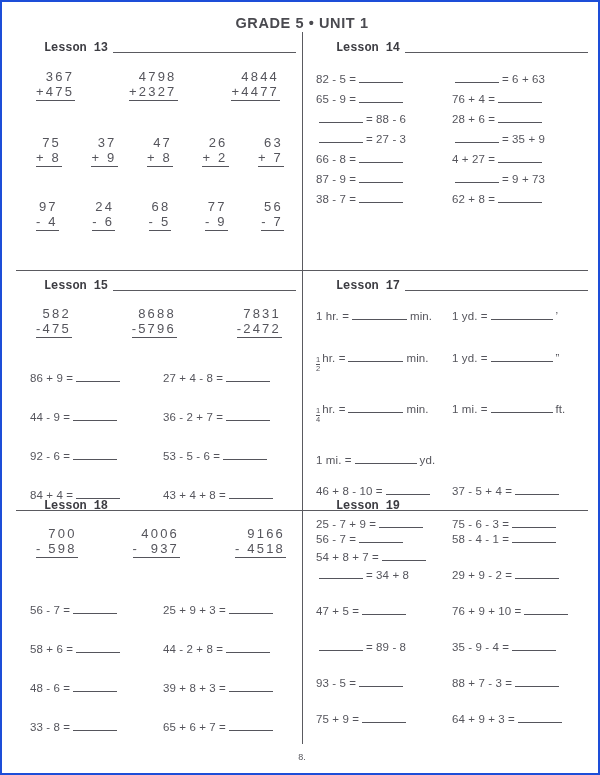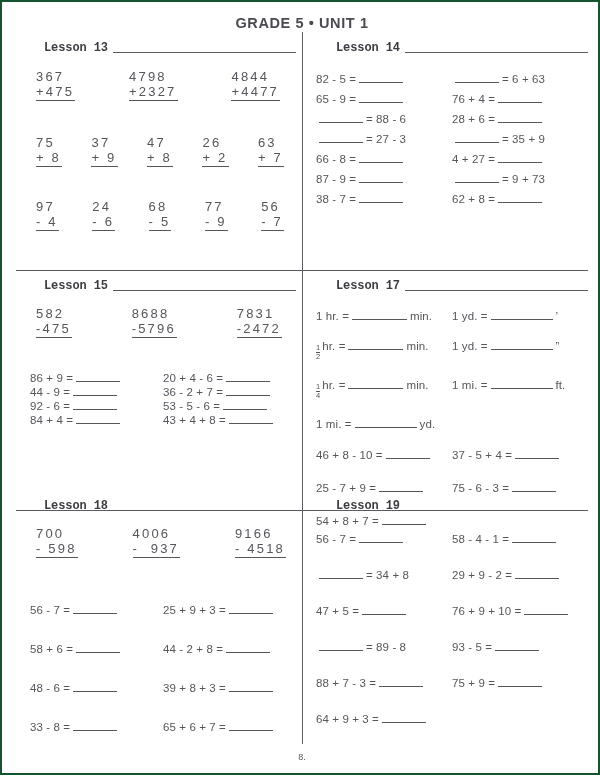--- a/index.html
+++ b/index.html
@@ -9,21 +9,21 @@
   }
   body {
     font-family: "Liberation Sans", sans-serif;
   }
   .page {
     position: relative;
     width: 600px;
     height: 775px;
     background: #ffffff;
     box-sizing: border-box;
-    border: 2px solid #14532d;
+    border: 2px solid #1d4ed8;
     overflow: hidden;
   }
   
   .page-title {
     position: absolute;
     top: 13px;
     left: 0;
     width: 600px;
     text-align: center;
     font-size: 14.5px;
@@ -90,20 +90,21 @@
     padding: 0 12px 0 18px;
     box-sizing: border-box;
   }
   .vprob {
     font-size: 13px;
     color: #55555c;
     line-height: 15px;
     letter-spacing: 2.2px;
   }
   .vprob .top {
+    text-align: right;
     padding-right: 1px;
   }
   .vprob .bot {
     text-align: center;
     border-bottom: 1.2px solid #55555c;
     padding-bottom: 1px;
     padding-right: 1px;
     white-space: pre;
   }
 
@@ -312,27 +313,27 @@
       <div class="vprob">
         <div class="top">8688</div>
         <div class="bot">-5796</div>
       </div>
       <div class="vprob">
         <div class="top">7831</div>
         <div class="bot">-2472</div>
       </div>
     </div>
 
-    <div class="hgrid" id="l15-grid" style="margin-top:32px;padding-left:12px;">
+    <div class="hgrid" id="l15-grid" style="margin-top:32px;row-gap:25px;padding-left:12px;">
         <div class="eq">
           <span>86 + 9 =</span>
           <span class="blank b-md"></span>
         </div>
         <div class="eq">
-          <span>20 + 4 - 6 =</span>
+          <span>27 + 4 - 8 =</span>
           <span class="blank b-md"></span>
         </div>
         <div class="eq">
           <span>44 - 9 =</span>
           <span class="blank b-md"></span>
         </div>
         <div class="eq">
           <span>36 - 2 + 7 =</span>
           <span class="blank b-md"></span>
         </div>
@@ -353,21 +354,21 @@
           <span class="blank b-md"></span>
         </div>
       </div>
   </div>
 
   <div class="panel right r2">
     <div class="lesson-head">
       <span class="lesson-label">Lesson 17</span>
       <span class="lesson-rule"></span>
     </div>
-    <div class="hgrid" id="l17-conv" style="margin-top:15px;row-gap:16px;padding-left:6px;">
+    <div class="hgrid" id="l17-conv" style="margin-top:15px;row-gap:28px;padding-left:6px;">
         <div class="eq">
           <span>1 hr. =</span>
           <span class="blank b-lg"></span>
           <span>min.</span>
         </div>
         <div class="eq">
           <span>1 yd. =</span>
           <span class="blank b-xl"></span>
           <span>’</span>
         </div>
@@ -514,20 +515,24 @@
         </div>
         <div class="eq">
           <span>76 + 9 + 10 =</span>
           <span class="blank b-md"></span>
         </div>
         <div class="eq">
           <span class="blank b-md"></span>
           <span>= 89 - 8</span>
         </div>
         <div class="eq">
+          <span>35 - 9 - 4 =</span>
+          <span class="blank b-md"></span>
+        </div>
+        <div class="eq">
           <span>93 - 5 =</span>
           <span class="blank b-md"></span>
         </div>
         <div class="eq">
           <span>88 + 7 - 3 =</span>
           <span class="blank b-md"></span>
         </div>
         <div class="eq">
           <span>75 + 9 =</span>
           <span class="blank b-md"></span>

